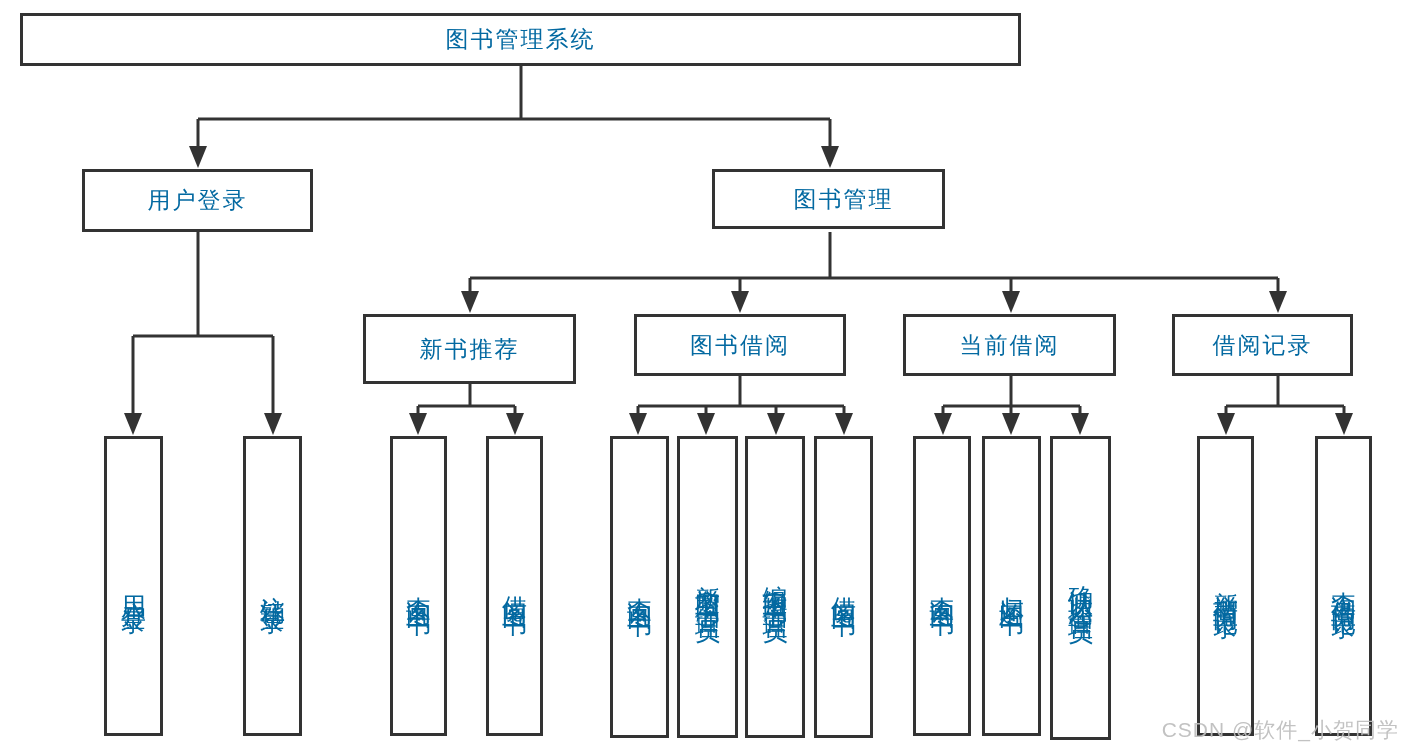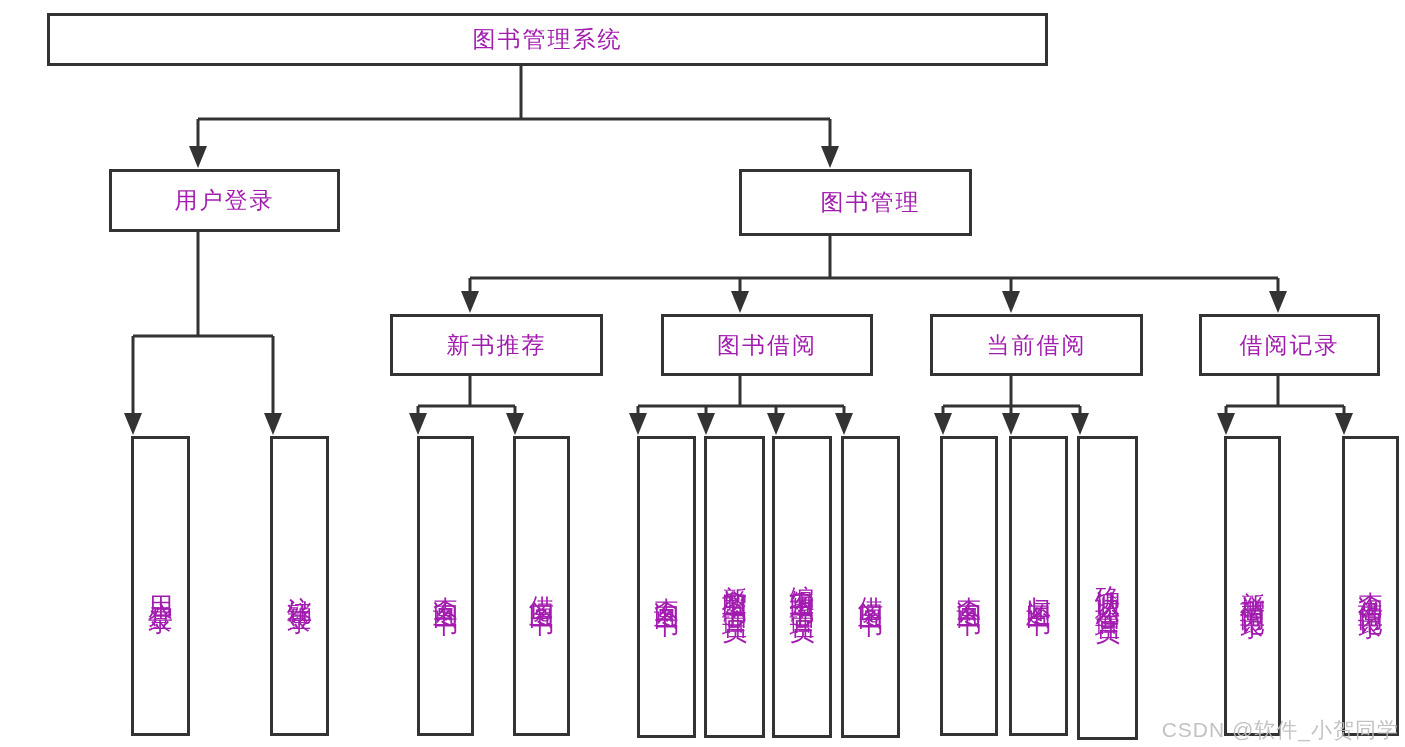--- a/index.html
+++ b/index.html
@@ -12,23 +12,22 @@
   }
   #connectors{position:absolute;left:0;top:0;z-index:1;}
   .box{
     position:absolute;
     box-sizing:border-box;
     border:3px solid #333333;
     background:#ffffff;
     display:flex;
     align-items:center;
     justify-content:center;
-    color:#a21caf;
+    color:#0369a1;
     z-index:2;
-    margin-left:27px;
   }
   .h-box{font-size:23px;letter-spacing:2px;white-space:nowrap;}
   .v-box{
     writing-mode:vertical-rl;
     text-orientation:mixed;
     font-size:25px;
     letter-spacing:5px;
     line-height:1;
   }
   .watermark{
@@ -114,23 +113,23 @@
       <polygon points="1002,413 1020,413 1011,435"></polygon>
       <polygon points="1071,413 1089,413 1080,435"></polygon>
       <polygon points="1217,413 1235,413 1226,435"></polygon>
       <polygon points="1335,413 1353,413 1344,435"></polygon>
     </g>
   </svg>
 
   <div class="box h-box" style="left:20px;top:13px;width:1001px;height:53px;">图书管理系统</div>
 
   <div class="box h-box" style="left:82px;top:169px;width:231px;height:63px;">用户登录</div>
-  <div class="box h-box" style="left:712px;top:169px;width:233px;height:67px;padding-left:30px;">图书管理</div>
+  <div class="box h-box" style="left:712px;top:169px;width:233px;height:60px;padding-left:30px;">图书管理</div>
 
-  <div class="box h-box" style="left:363px;top:314px;width:213px;height:62px;">新书推荐</div>
+  <div class="box h-box" style="left:363px;top:314px;width:213px;height:70px;">新书推荐</div>
   <div class="box h-box" style="left:634px;top:314px;width:212px;height:62px;text-align:center;">图书借阅</div>
   <div class="box h-box" style="left:903px;top:314px;width:213px;height:62px;text-align:center;">当前借阅</div>
   <div class="box h-box" style="left:1172px;top:314px;width:181px;height:62px;">借阅记录</div>
 
   <div class="box v-box" style="left:104px;top:436px;width:59px;height:300px;">用户登录</div>
   <div class="box v-box" style="left:243px;top:436px;width:59px;height:300px;">注销登录</div>
 
   <div class="box v-box" style="left:390px;top:436px;width:57px;height:300px;">查询图书</div>
   <div class="box v-box" style="left:486px;top:436px;width:57px;height:300px;">借阅图书</div>
 

